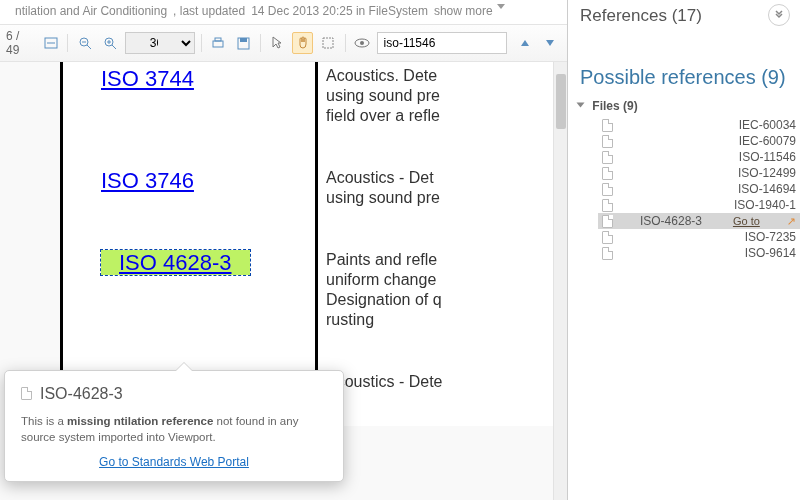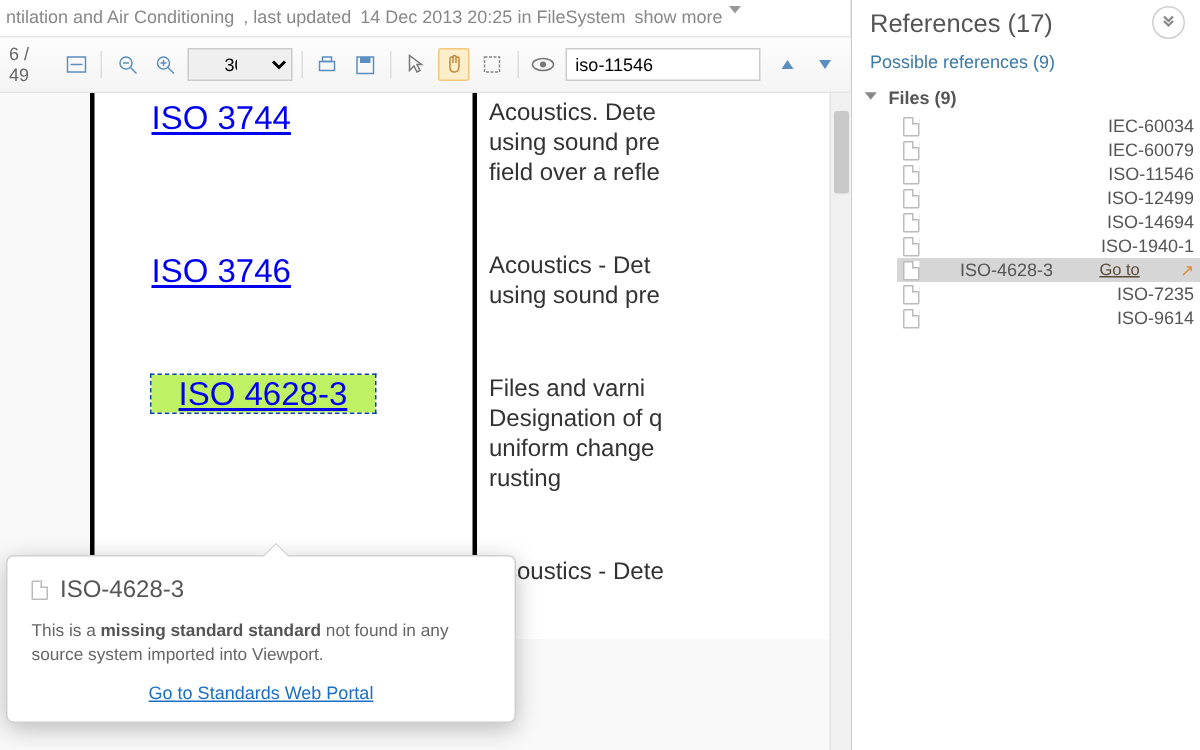--- a/index.html
+++ b/index.html
@@ -41,21 +41,21 @@
     align-items: baseline;
     gap: 8px;
     white-space: nowrap;
     overflow: hidden;
   }
   .doc-title { font-size: 19px; color: #444; }
   .doc-code { font-size: 19px; color: #8aa; margin-left: 4px; }
   .doc-rev  { font-size: 18px; color: #8aa; margin-left: auto; }
 
   .subheader {
-    padding: 4px 8px 6px 4px;
+    padding: 4px 8px 6px 15px;
     color: #888;
     font-size: 12px;
     display: flex;
     align-items: center;
     gap: 6px;
     white-space: nowrap;
     overflow: hidden;
   }
   .show-more { color: #888; cursor: pointer; display: inline-flex; align-items: flex-start; gap: 4px; }
   .chev-dd {
@@ -193,22 +193,23 @@
   .popover-body { font-size: 11.5px; color: #666; line-height: 1.4; margin-bottom: 10px; }
   .popover-body b { color: #555; }
   .popover-link { display: block; text-align: center; color: #1a6fc4; font-size: 12px; text-decoration: underline; cursor: pointer; }
 
   
   .rp-header {
     font-size: 17px; color: #555;
     padding: 6px 12px 4px 12px;
   }
   .rp-possible {
-    font-size: 12px; color: #3b79a6;
+    font-size: 20px; color: #3b79a6;
     padding: 4px 0 8px 12px;
+    margin-top: 32px;
   }
   .rp-expand {
     position: absolute;
     right: 10px; top: 4px;
     width: 22px; height: 22px;
     border: 1px solid #cfcfcf;
     border-radius: 50%;
     display: flex; align-items: center; justify-content: center;
     cursor: pointer;
     font-size: 10px;
@@ -375,23 +376,23 @@
           <div class="tbl-row">
             <div class="cell-left"><span class="std-link">ISO 3746</span></div>
             <div class="cell-right">
               <span>Acoustics - Det</span>
               <span>using sound pre</span>
             </div>
           </div>
           <div class="tbl-row">
             <div class="cell-left"><span class="std-link highlighted">ISO 4628-3</span></div>
             <div class="cell-right">
-              <span>Files and varni</span>
+              <span>Paints and refle</span>
+              <span>uniform change</span>
               <span>Designation of q</span>
-              <span>uniform change</span>
               <span>rusting</span>
             </div>
           </div>
           <div class="tbl-row">
             <div class="cell-left"><span class="std-link"></span><span class="parts-suffix"> (Parts 1, 2, 3)</span></div>
             <div class="cell-right">
               <span>Acoustics - Dete</span>
             </div>
           </div>
         </div>
@@ -399,21 +400,21 @@
         <div class="doc-scroll-thumb"></div>
       </div>
     </div>
 
     <div class="popover">
       <div class="popover-title">
         <span class="file-icn"></span>
         <span>ISO-4628-3</span>
       </div>
       <div class="popover-body">
-        <span>This is a </span><b>missing standard standard</b><span> not found in any source system imported into Viewport.</span>
+        <span>This is a </span><b>missing ntilation reference</b><span> not found in any source system imported into Viewport.</span>
       </div>
       <a class="popover-link">Go to Standards Web Portal</a>
     </div>
   </div>
 
   <div class="right-pane">
     <div class="rp-expand">
       <svg width="10" height="10">
           <path d="M2 4 L5 7 L8 4" fill="none" stroke="#888" stroke-width="1.5"></path>
           <path d="M2 1 L5 4 L8 1" fill="none" stroke="#888" stroke-width="1.5"></path>

